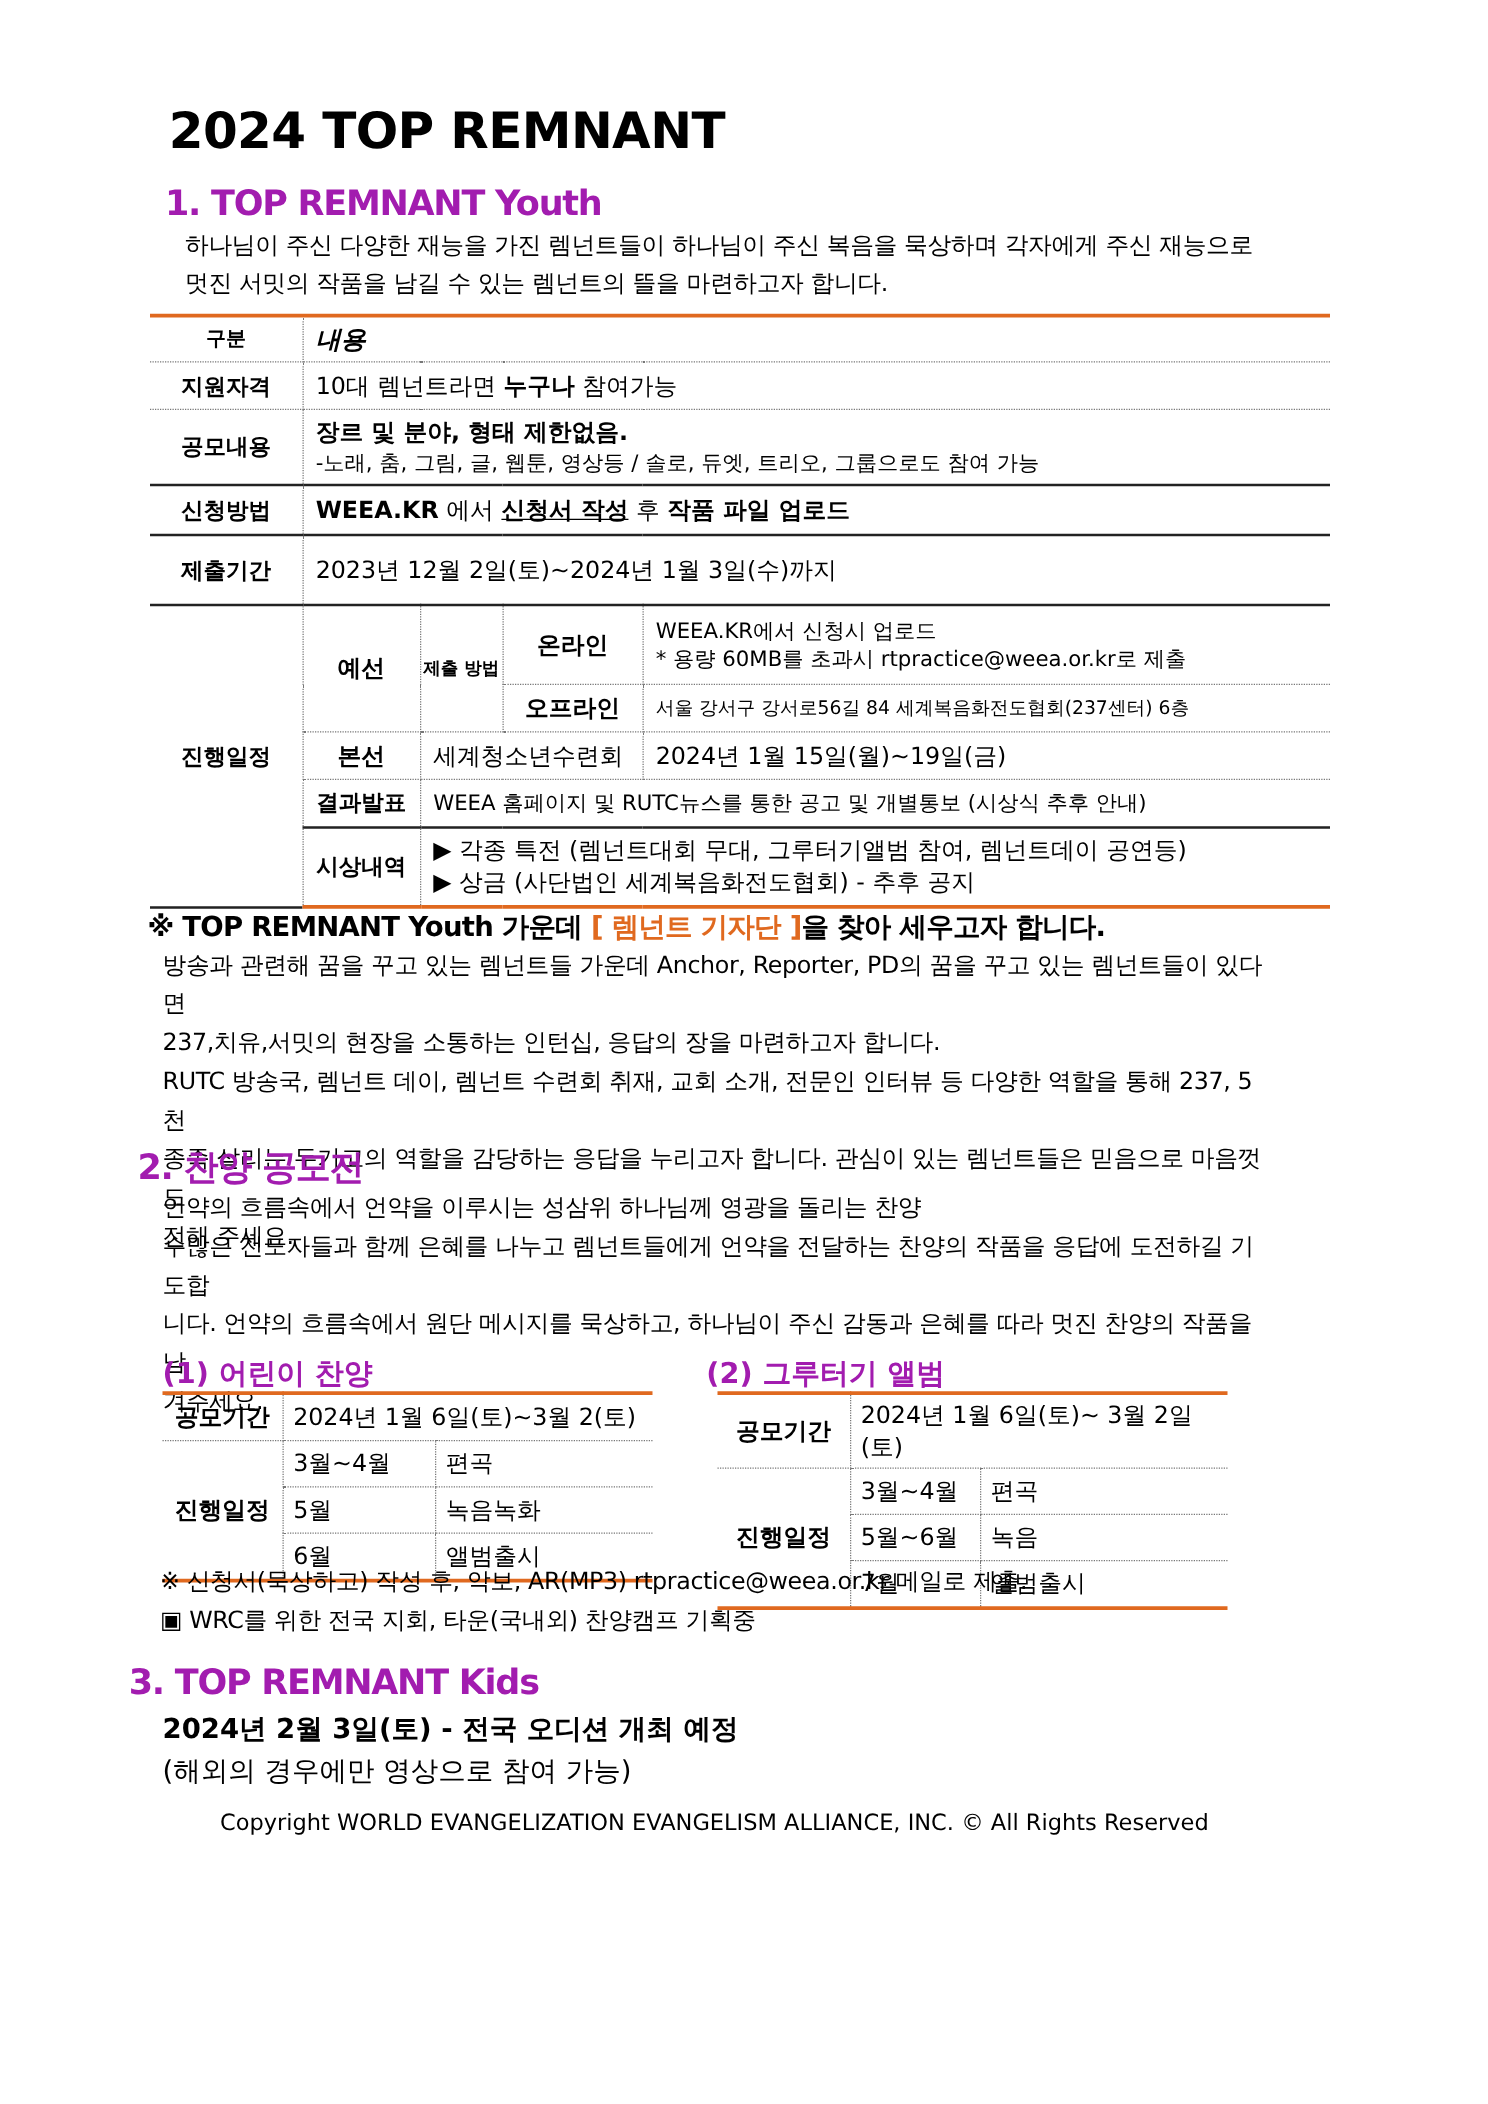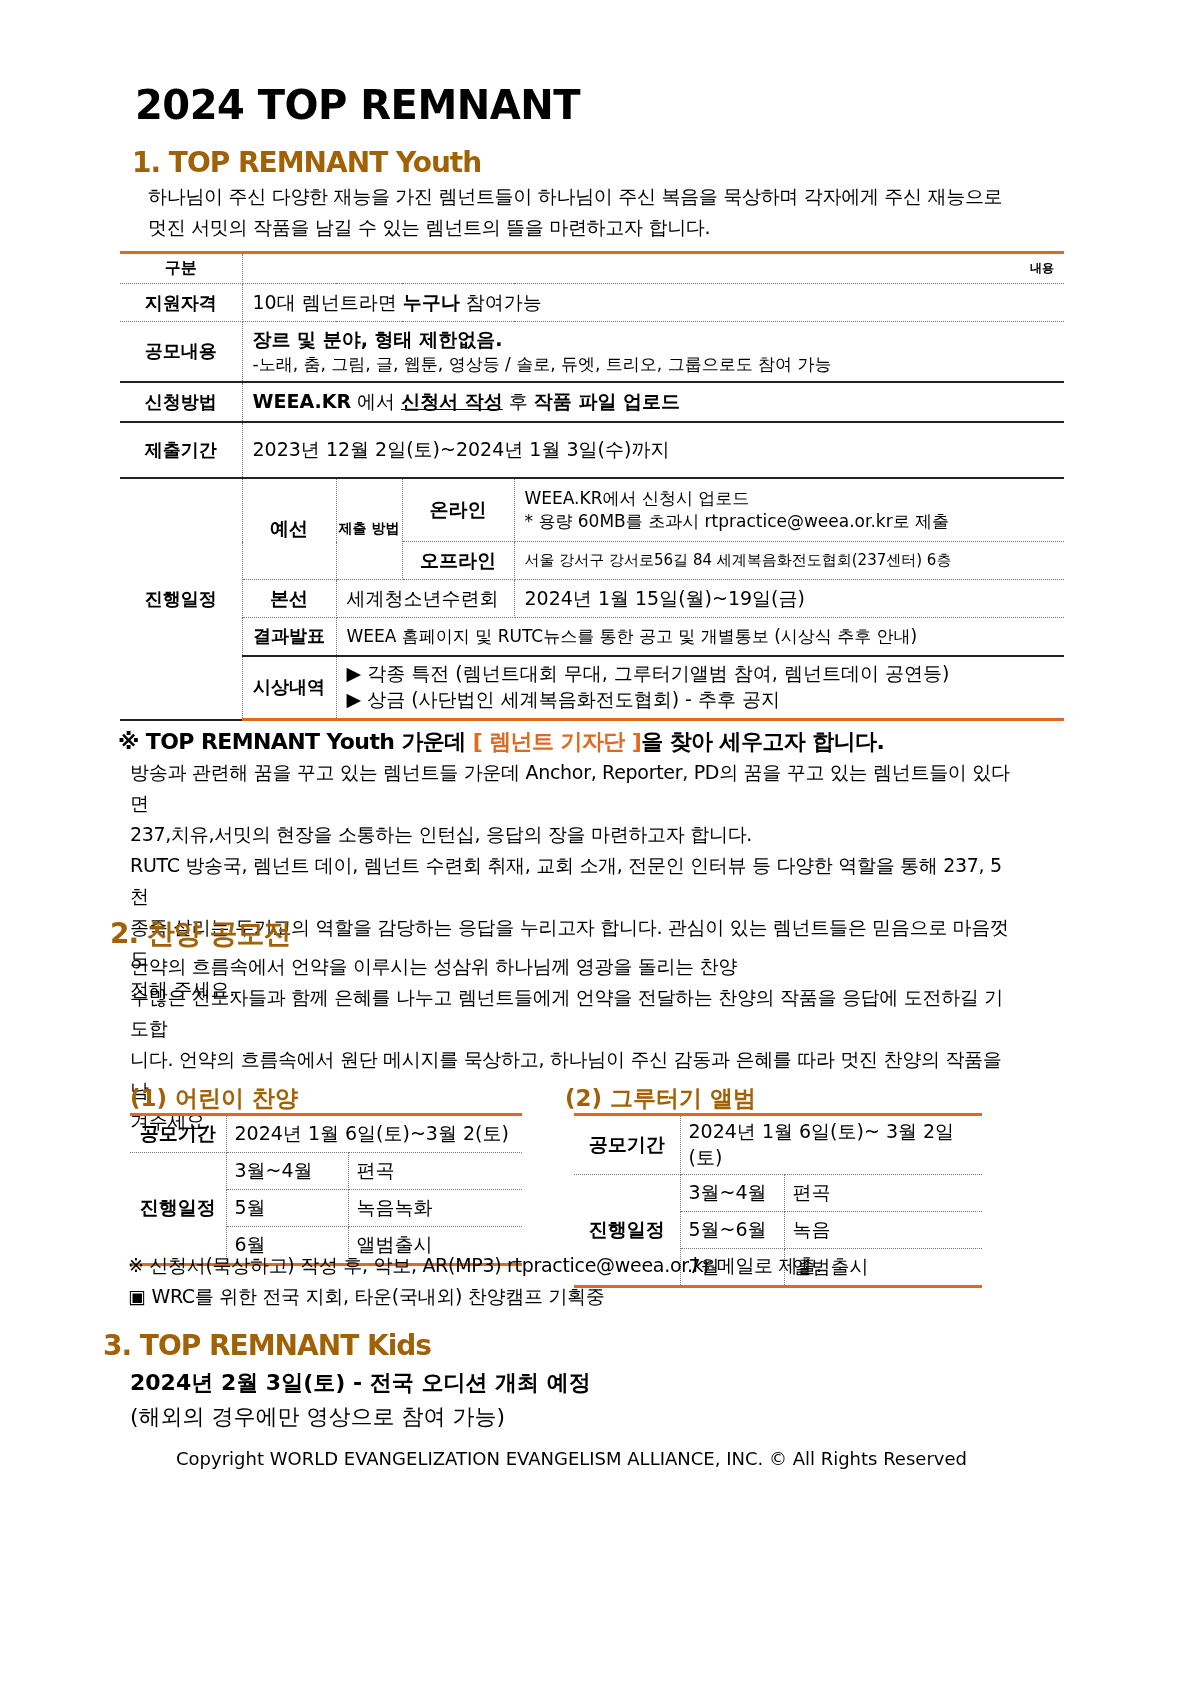--- a/index.html
+++ b/index.html
@@ -1,19 +1,19 @@
 <!DOCTYPE html>
 <html><head>
 <meta charset="utf-8">
 <style>
   html, body { margin:0; padding:0; background:#ffffff; }
   body { width:1190px; height:1683px; position:relative; font-family:"DejaVu Sans", "Liberation Sans", sans-serif; color:#000; overflow:hidden; }
   .abs { position:absolute; }
   .title { left:135px; top:82px; font-size:40px; font-weight:bold; letter-spacing:-0.5px; }
-  .h-orange { color:#a16207; font-weight:bold; }
+  .h-orange { color:#a21caf; font-weight:bold; }
   .h1 { font-size:28px; letter-spacing:-1px; }
   .p { font-size:19px; line-height:31px; letter-spacing:-0.3px; }
   .hr-orange { background:#e0691f; height:3px; }
   table { border-collapse:collapse; }
   .t1 { left:130px; top:272px; width:934px; font-size:19px; }
   .t1 td { padding:4px 10px; vertical-align:middle;margin-top:40px; }
   .lbl { font-weight:bold; text-align:center; font-size:18px; }
   .dot-b { border-bottom:1px dotted #777; }
   .dot-r { border-right:1px dotted #777; }
   .solid-b { border-bottom:2px solid #222; }
@@ -40,21 +40,21 @@
   <colgroup>
       <col style="width:122px">
       <col style="width:94px">
       <col style="width:66px">
       <col style="width:112px">
       <col>
     </colgroup>
   <tbody>
       <tr style="height:26px">
     <td class="dot-b dot-r bold" style="text-align:center;font-size:16px;">구분</td>
-    <td colspan="4" class="dot-b bold" style="text-align:right;font-size:12px;">내용</td>
+    <td colspan="4" class="dot-b bold" style="text-align:left;font-size:20px;font-style:italic;">내용</td>
   </tr>
   <tr style="height:38px">
     <td class="lbl dot-b dot-r">지원자격</td>
     <td colspan="4" class="dot-b"><span>10대 렘넌트라면 </span><span class="bold">누구나</span><span> 참여가능</span></td>
   </tr>
   <tr style="height:60px">
     <td class="lbl solid-b dot-r">공모내용</td>
     <td colspan="4" class="solid-b">
       <div class="bold">장르 및 분야, 형태 제한없음.</div>
       <div class="small">-노래, 춤, 그림, 글, 웹툰, 영상등 / 솔로, 듀엣, 트리오, 그룹으로도 참여 가능</div>

